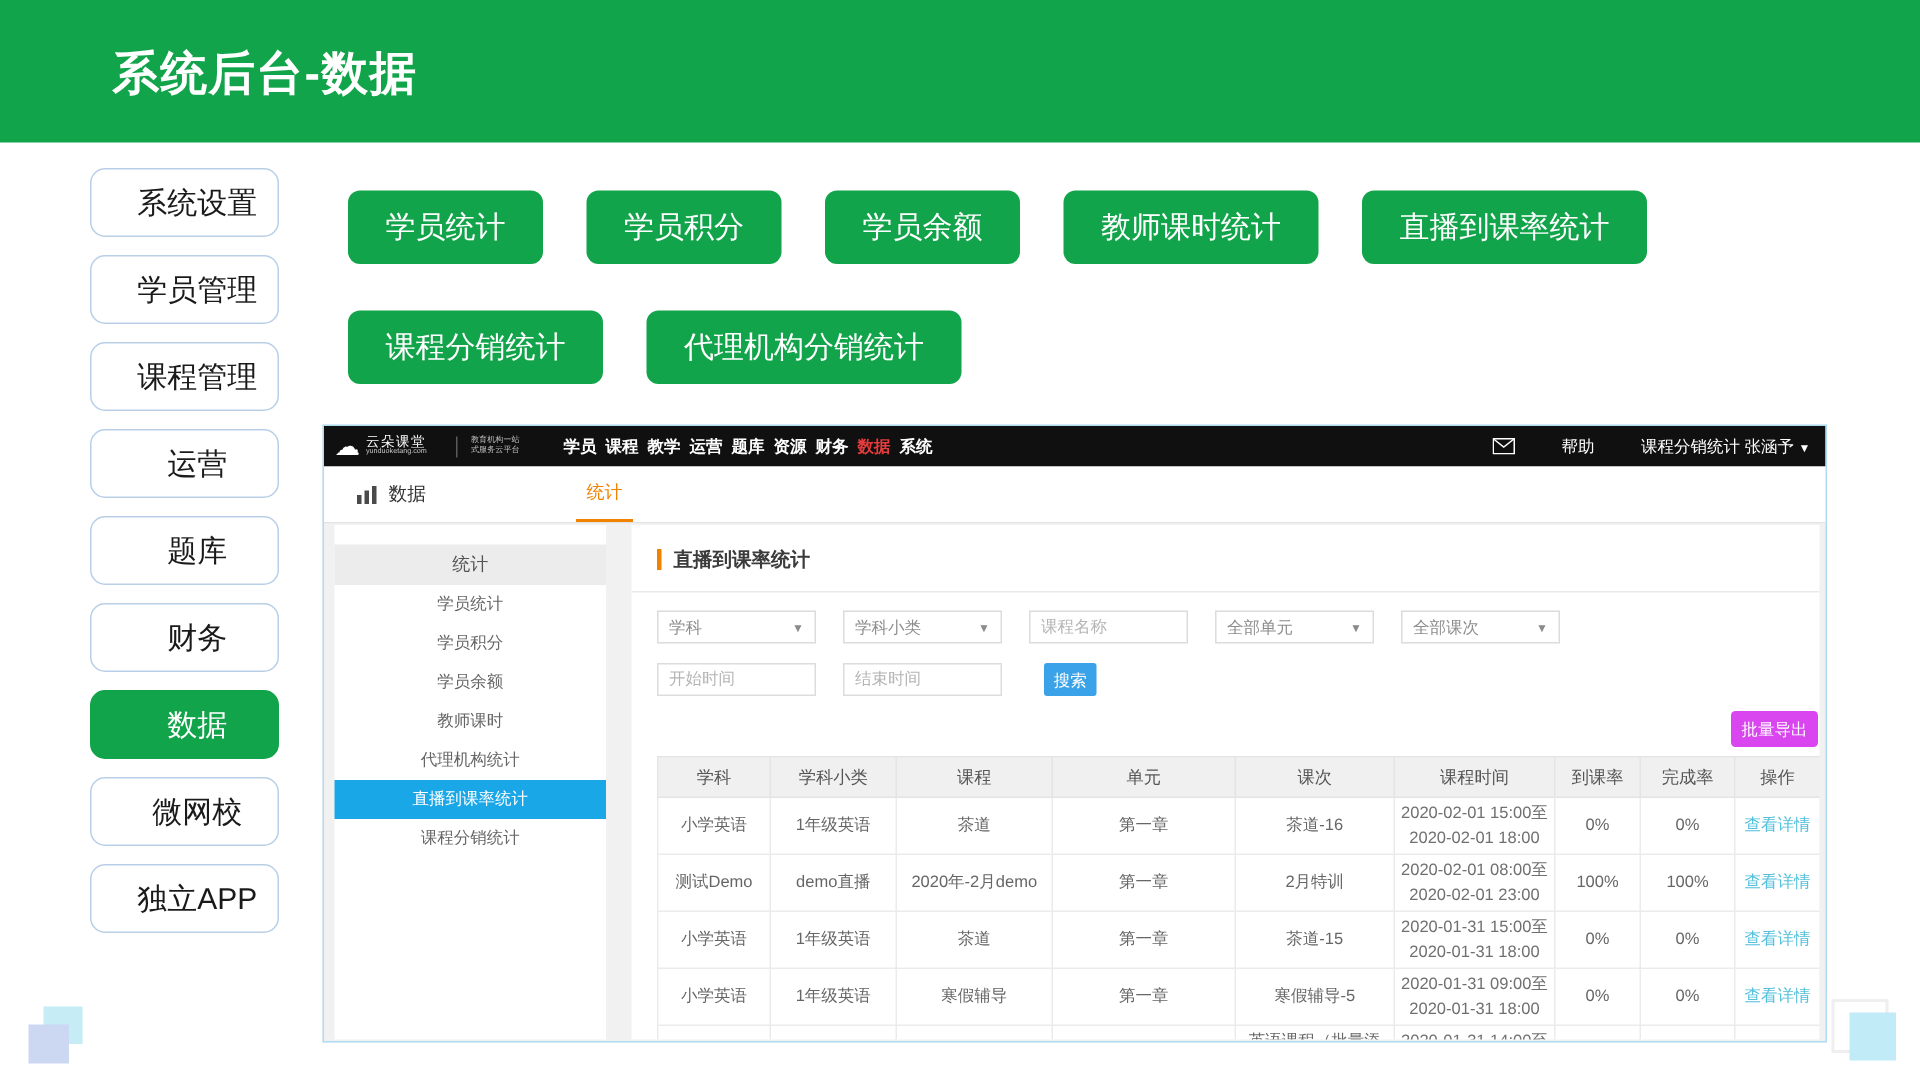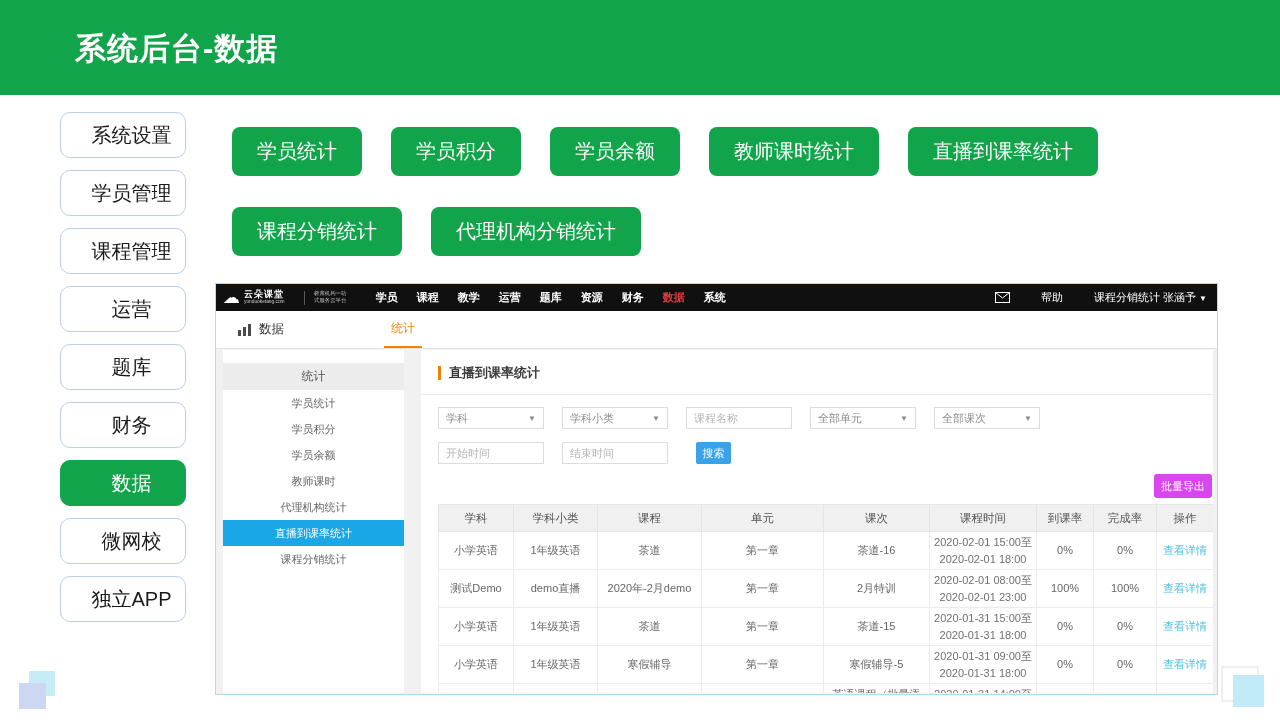--- a/index.html
+++ b/index.html
@@ -28,26 +28,26 @@
   
   .shot { position:absolute; left:215px; top:283px; width:1003px; height:412px;
           border:1px solid #aedcf0; background:#f1f1f1; overflow:hidden; }
 
   
   .navbar { position:absolute; left:0; top:0; right:0; height:27px; background:#101010; color:#fff;
             display:flex; align-items:center; }
   .logo { display:flex; align-items:center; margin-left:7px; gap:4px; }
   .cloud-glyph { font-size:17px; color:#fff; line-height:1; }
   .logo-text-col { display:flex; flex-direction:column; line-height:1; }
-  .logo-name { font-size:9px; font-weight:bold; color:#fff; letter-spacing:1px; }
+  .logo-name { font-size:9px; font-weight:normal; color:#fff; letter-spacing:1px; }
   .logo-domain { font-size:6px; color:#c9c9c9; transform:scale(.8); transform-origin:left top; }
   .logo-divider { width:1px; height:14px; background:#5a5a5a; margin:0 5px; }
   .logo-tagline { display:flex; flex-direction:column; line-height:1.25; font-size:6px; color:#bdbdbd;
                   transform:scale(.9); transform-origin:left center; }
-  .nav-menu { display:flex; gap:19px; margin-left:26px; font-size:11px; font-weight:bold; }
+  .nav-menu { display:flex; gap:6px; margin-left:26px; font-size:11px; font-weight:bold; }
   .nav-menu .mi { cursor:pointer; color:#fff; }
   .nav-menu .mi.red { color:#e23c3c; }
   .nav-right { margin-left:auto; margin-right:10px; display:flex; align-items:center; gap:31px; font-size:11px; }
   .mail-icon { display:inline-flex; }
   .caret-down { font-size:8px; margin-left:3px; }
 
   
   .tabbar { position:absolute; left:0; top:27px; right:0; height:38px; background:#fff; border-bottom:1px solid #e3e3e3; }
   .tab-section { position:absolute; left:22px; top:0; height:100%; display:flex; align-items:center; gap:6px;
                  font-size:12.5px; color:#333; }

